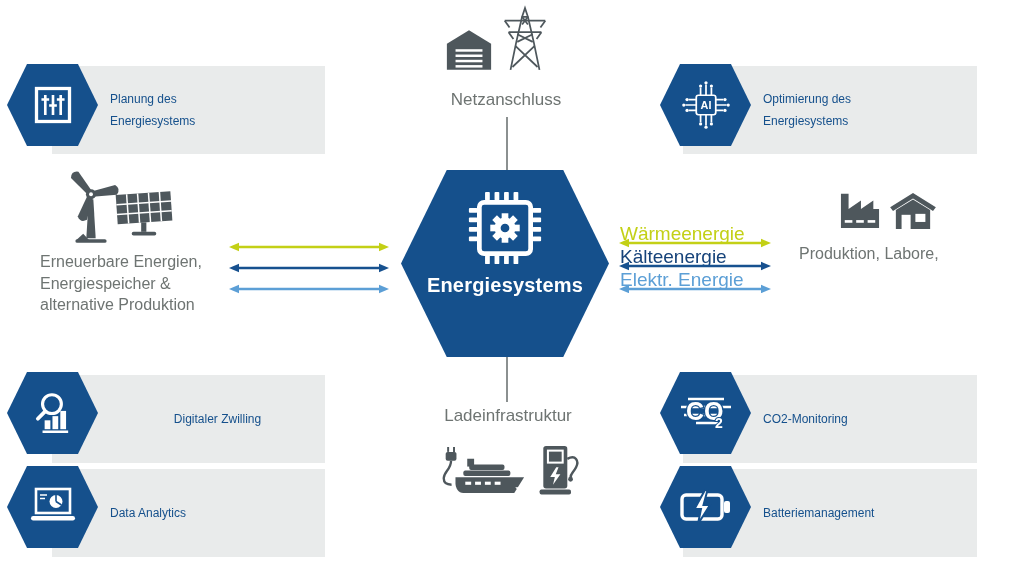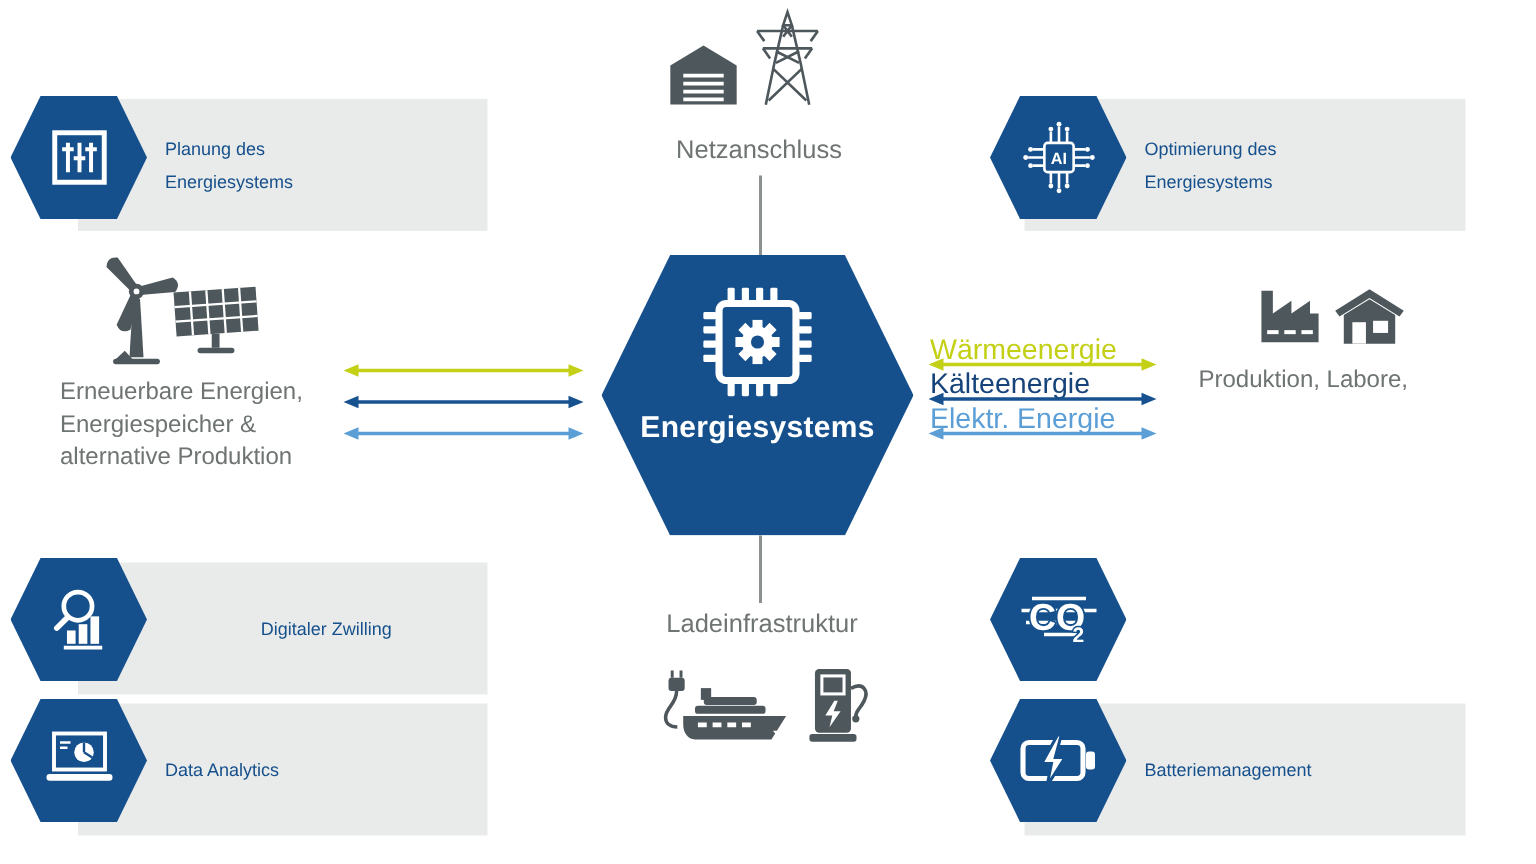--- a/index.html
+++ b/index.html
@@ -354,20 +354,23 @@
           <line x1="13" y1="9" x2="20" y2="9"></line>
           <line x1="13" y1="12.5" x2="18" y2="12.5"></line>
         </g>
         <circle cx="29" cy="15.5" r="6.5" fill="#fff"></circle>
         <path d="M29 15.5 L29 9 M29 15.5 L34.5 19" stroke="#15508C" stroke-width="1.6" fill="none"></path>
         <rect x="4" y="30" width="44" height="4.5" rx="2.2" fill="#fff"></rect>
       </svg>
     </span>
   </div>
 
+  <div class="card" style="left:683px;top:375px;width:294px;">
+    <div class="pad-r">CO2-Monitoring</div>
+  </div>
   <div class="hex sm" style="left:660px;top:372px;">
     <span>
       <svg width="56" height="46" viewBox="0 0 56 46">
         <g stroke="#fff" stroke-width="2.4">
           <line x1="10" y1="9" x2="46" y2="9"></line>
           <line x1="3" y1="17" x2="53" y2="17"></line>
           <line x1="6" y1="25" x2="44" y2="25"></line>
           <line x1="18" y1="33" x2="40" y2="33"></line>
         </g>
         <text x="8" y="30" font-size="25" font-weight="bold" fill="#fff" stroke="#15508C" stroke-width="2.4" paint-order="stroke" font-family="Liberation Sans, sans-serif">CO</text>

